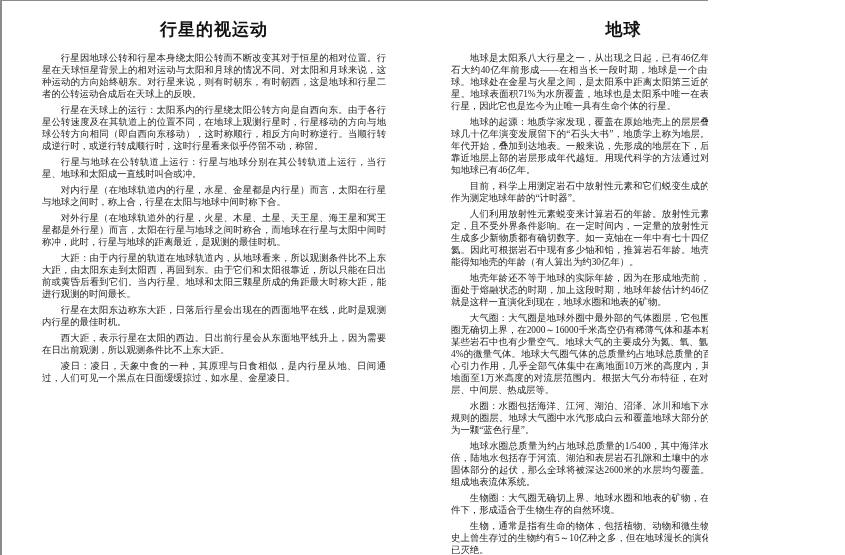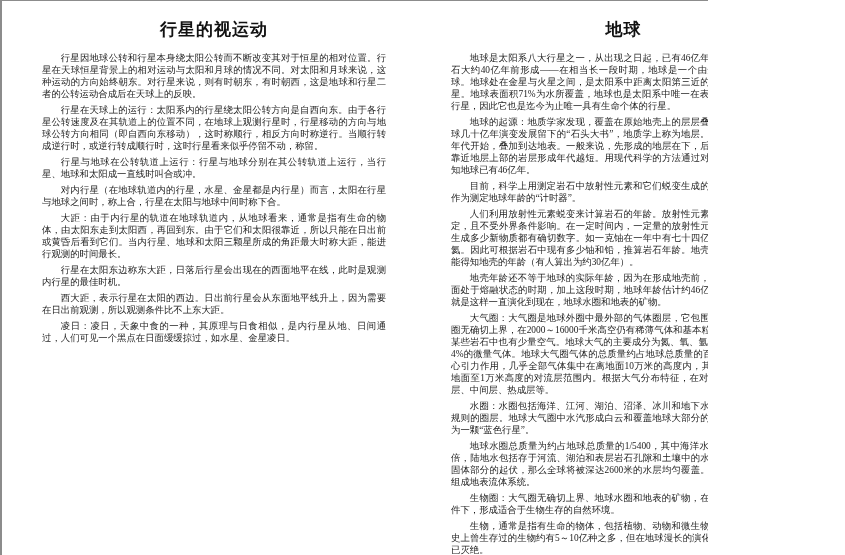--- a/index.html
+++ b/index.html
@@ -73,21 +73,22 @@
 <div class="sheet">
 
   <div class="page page-left">
     <div class="content">
       <h1 class="page-title">行星的视运动</h1>
       <div class="body-text">
         <p>行星因地球公转和行星本身绕太阳公转而不断改变其对于恒星的相对位置。行星在天球恒星背景上的相对运动与太阳和月球的情况不同。对太阳和月球来说，这种运动的方向始终朝东。对行星来说，则有时朝东，有时朝西，这是地球和行星二者的公转运动合成后在天球上的反映。</p>
         <p>行星在天球上的运行：太阳系内的行星绕太阳公转方向是自西向东。由于各行星公转速度及在其轨道上的位置不同，在地球上观测行星时，行星移动的方向与地球公转方向相同（即自西向东移动），这时称顺行，相反方向时称逆行。当顺行转成逆行时，或逆行转成顺行时，这时行星看来似乎停留不动，称留。</p>
         <p>行星与地球在公转轨道上运行：行星与地球分别在其公转轨道上运行，当行星、地球和太阳成一直线时叫合或冲。</p>
         <p>对内行星（在地球轨道内的行星，水星、金星都是内行星）而言，太阳在行星与地球之间时，称上合，行星在太阳与地球中间时称下合。</p>
-        <p>大距：由于内行星的轨道在地球轨道内，从地球看来，通常是指有生命的物体，由太阳东走到太阳西，再回到东。由于它们和太阳很靠近，所以只能在日出前或黄昏后看到它们。当内行星、地球和太阳三颗星所成的角距最大时称大距，能进行观测的时间最长。</p>
+        <p>对外行星（在地球轨道外的行星，火星、木星、土星、天王星、海王星和冥王星都是外行星）而言，太阳在行星与地球之间时称合，而地球在行星与太阳中间时称冲，此时，行星与地球的距离最近，是观测的最佳时机。</p>
+        <p>大距：由于内行星的轨道在地球轨道内，从地球看来，所以观测条件比不上东大距，由太阳东走到太阳西，再回到东。由于它们和太阳很靠近，所以只能在日出前或黄昏后看到它们。当内行星、地球和太阳三颗星所成的角距最大时称大距，能进行观测的时间最长。</p>
         <p>行星在太阳东边称东大距，日落后行星会出现在的西面地平在线，此时是观测内行星的最佳时机。</p>
         <p>西大距，表示行星在太阳的西边。日出前行星会从东面地平线升上，因为需要在日出前观测，所以观测条件比不上东大距。</p>
         <p>凌日：凌日，天象中食的一种，其原理与日食相似，是内行星从地、日间通过，人们可见一个黑点在日面缓缓掠过，如水星、金星凌日。</p>
       </div>
     </div>
   </div>
 
   <div class="page-divider"></div>
 
   <div class="page page-right">

